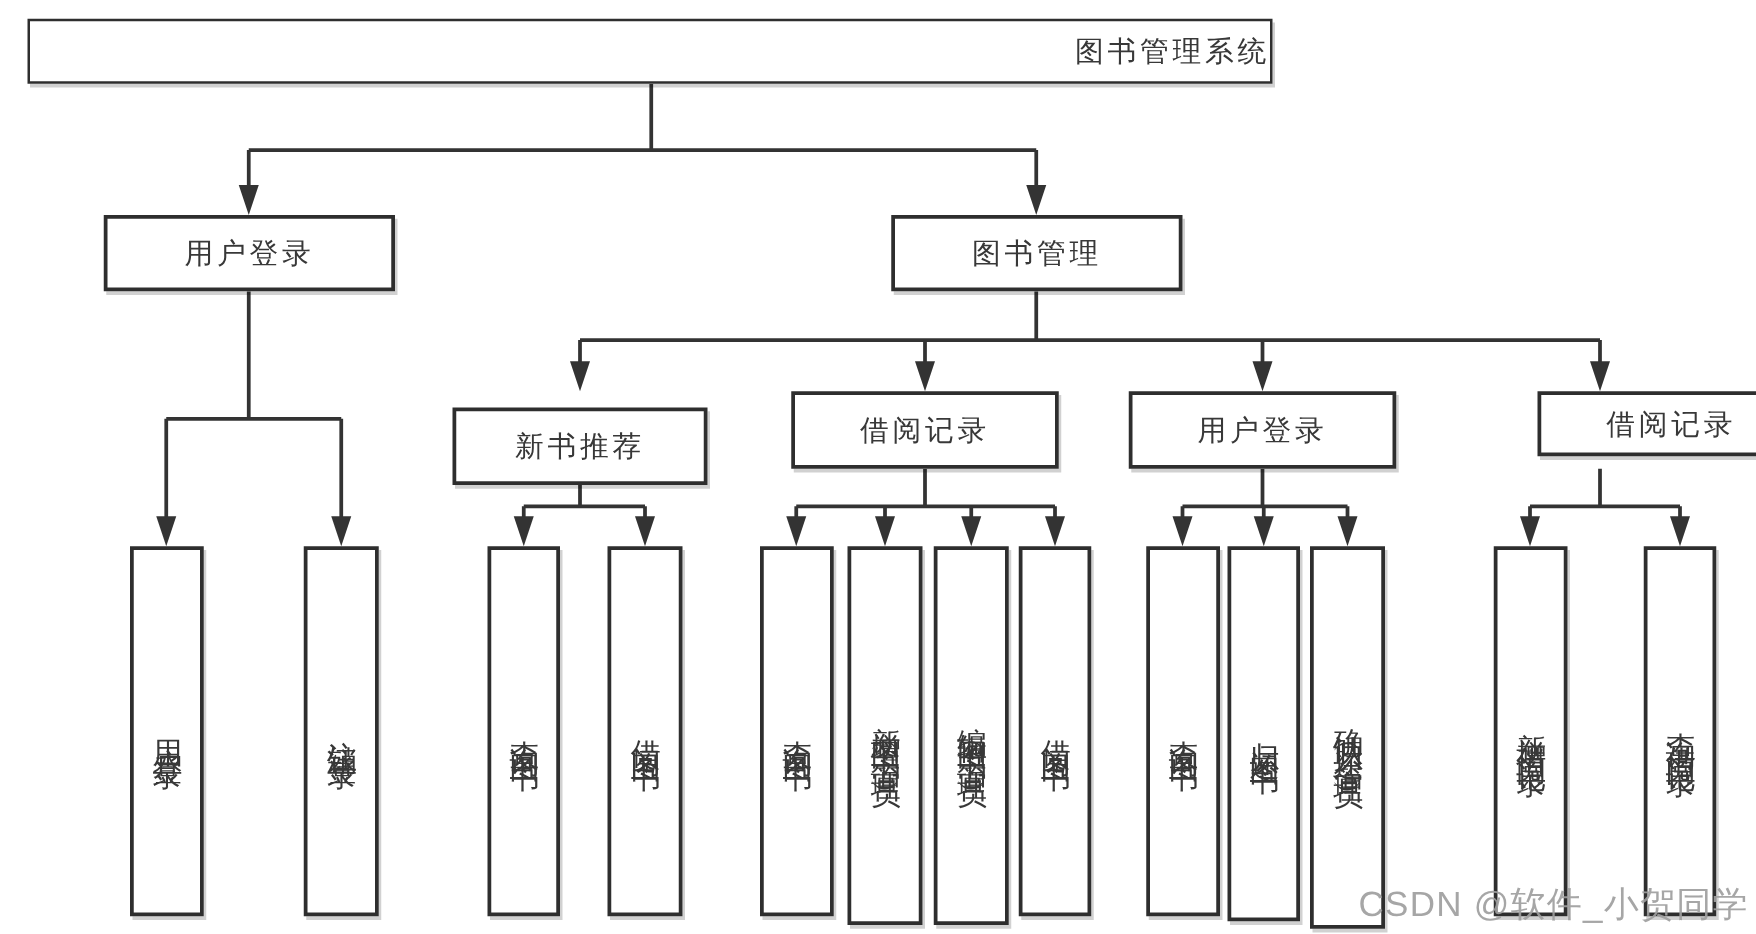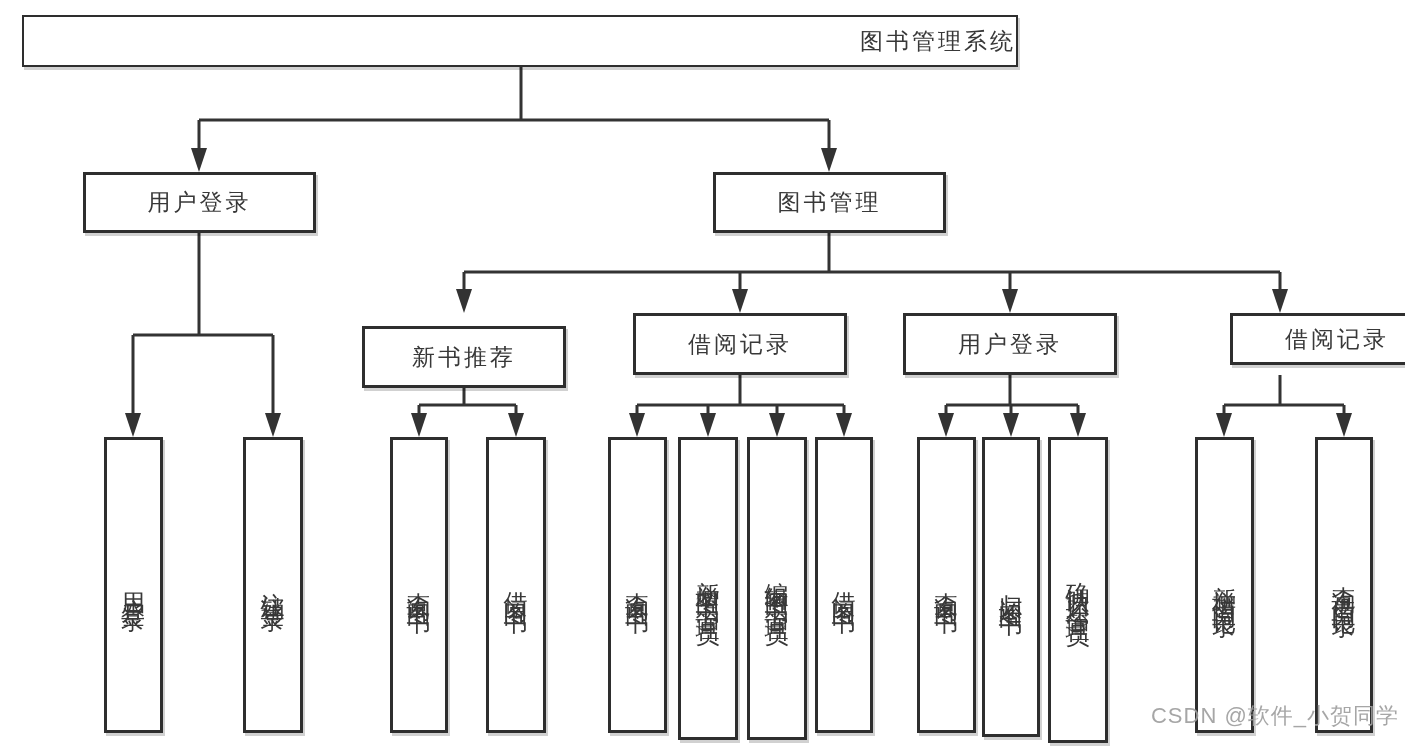--- a/index.html
+++ b/index.html
@@ -37,22 +37,22 @@
   }
   .node.leaf .vtext{
     writing-mode:vertical-rl;
     font-size:24px;
     line-height:1.05;
     letter-spacing:6px;
     max-height:100%;
   }
   .watermark{
     position:absolute;
-    right:6px;bottom:16px;
-    font-size:22px;
+    right:6px;bottom:4px;
+    font-size:28px;
     letter-spacing:1px;
     color:rgba(158,158,158,0.92);
     z-index:5;
     pointer-events:none;
     white-space:nowrap;
   }
 </style>
 </head>
 <body>
 

